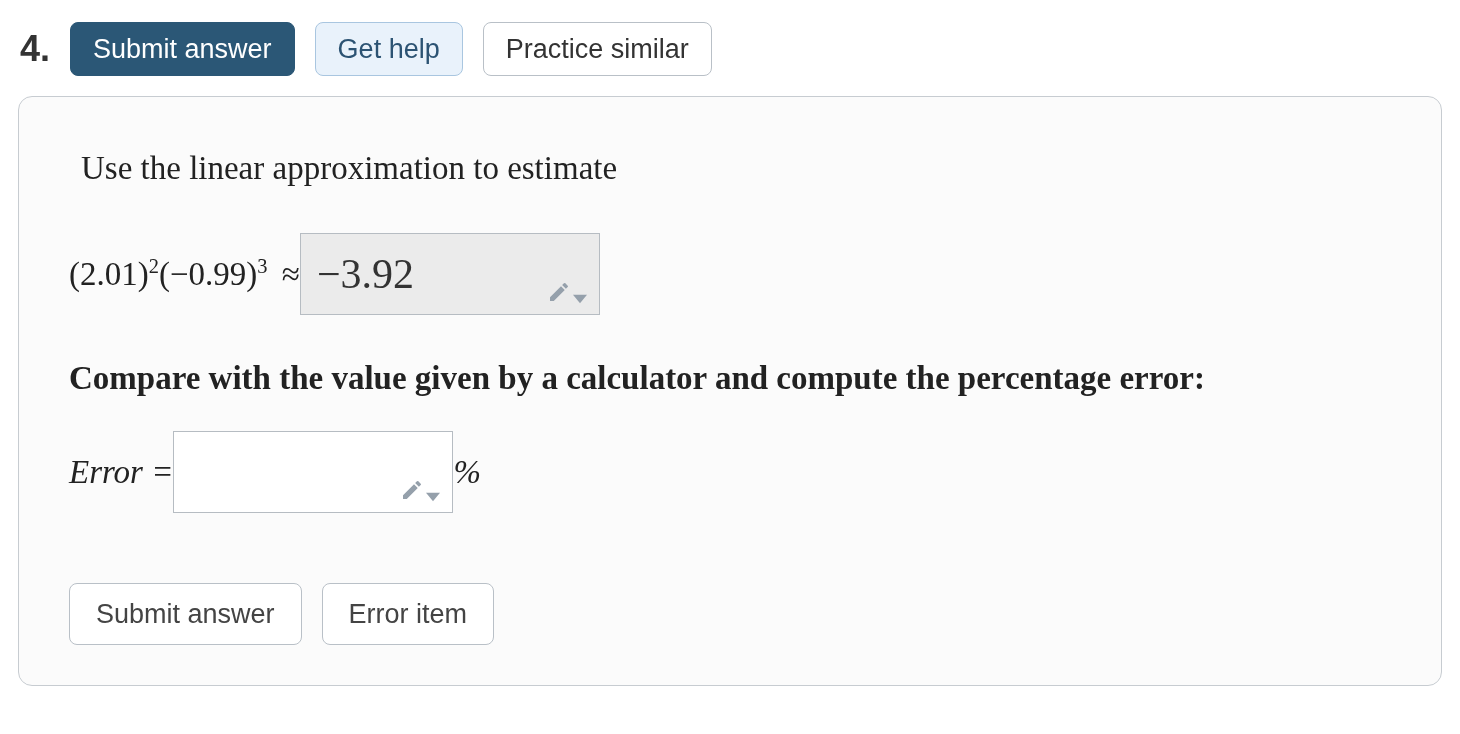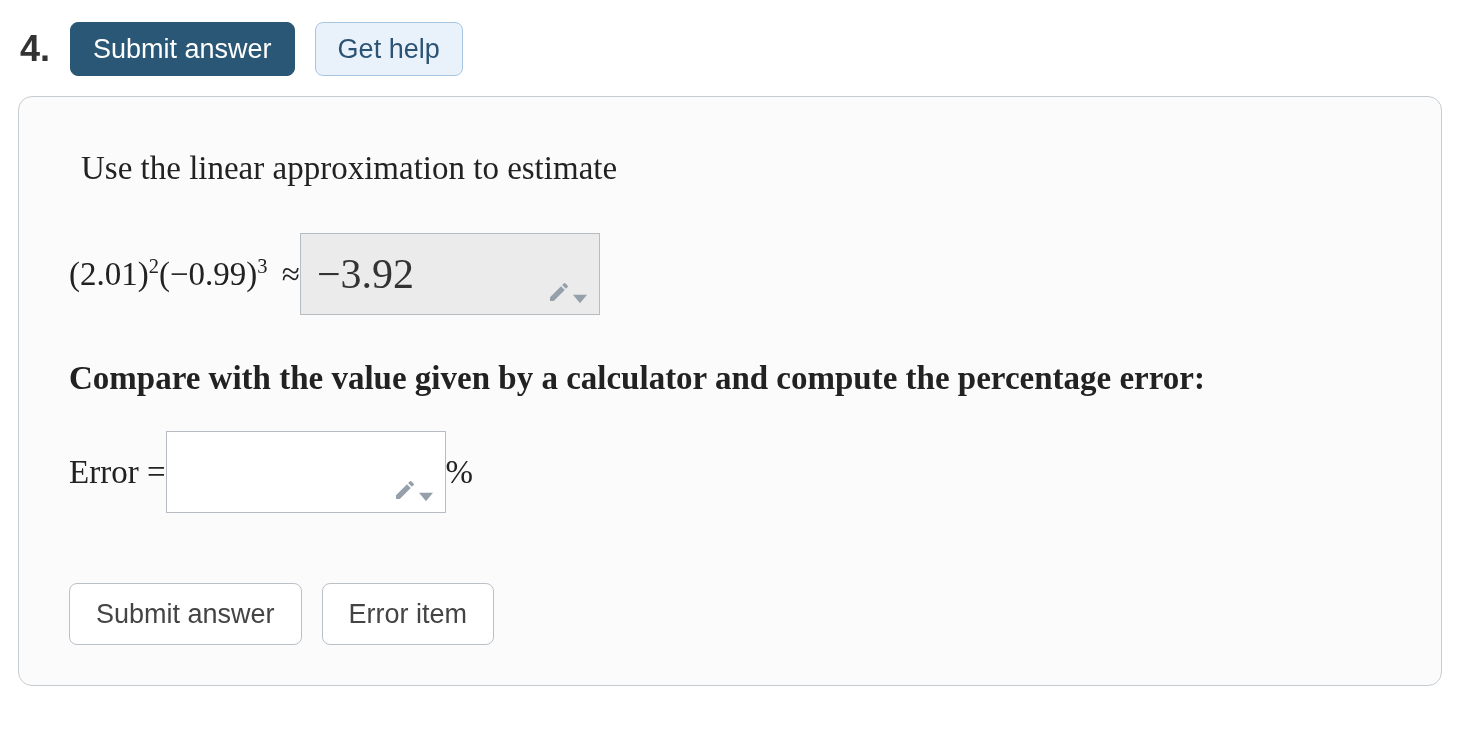--- a/index.html
+++ b/index.html
@@ -99,20 +99,21 @@
     gap: 2px;
     color: #95a0ab;
   }
   .pencil-svg { width: 24px; height: 24px; display:block; }
   .caret-svg { width: 14px; height: 14px; display:block; margin-bottom: -2px;}
   .compare-line { margin: 8px 0 28px 0; font-weight: bold; }
   .error-row {
     display: flex;
     align-items: center;
     margin-bottom: 70px;
+    font-style: italic;
   }
   .error-label {
     font-family: "Georgia", "Times New Roman", serif;
     font-size: 33px;
   }
   .pct {
     font-family: "Georgia", "Times New Roman", serif;
     font-size: 33px;
   }
   .footer-row {
@@ -129,20 +130,21 @@
   }
 </style>
 </head>
 <body>
 
 <div class="page">
   <div class="header-row">
     <span class="qnum">4.</span>
     <button class="btn btn-primary">Submit answer</button>
     <button class="btn btn-info">Get help</button>
+    <button class="btn">Practice similar</button>
   </div>
 
   <div class="card">
     <p class="serif prompt-line">Use the linear approximation to estimate</p>
 
     <div class="expr-row">
       <span class="expr">
         <span>(2.01)</span><sup class="pw">2</sup><span>(−0.99)</span><sup class="pw">3</sup>
         <span style="margin-left:6px;">≈</span>
       </span>

